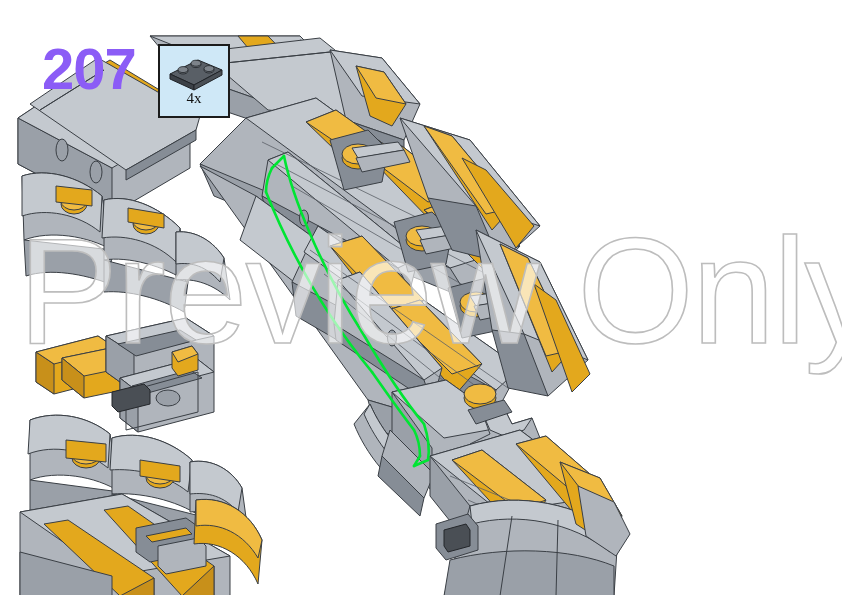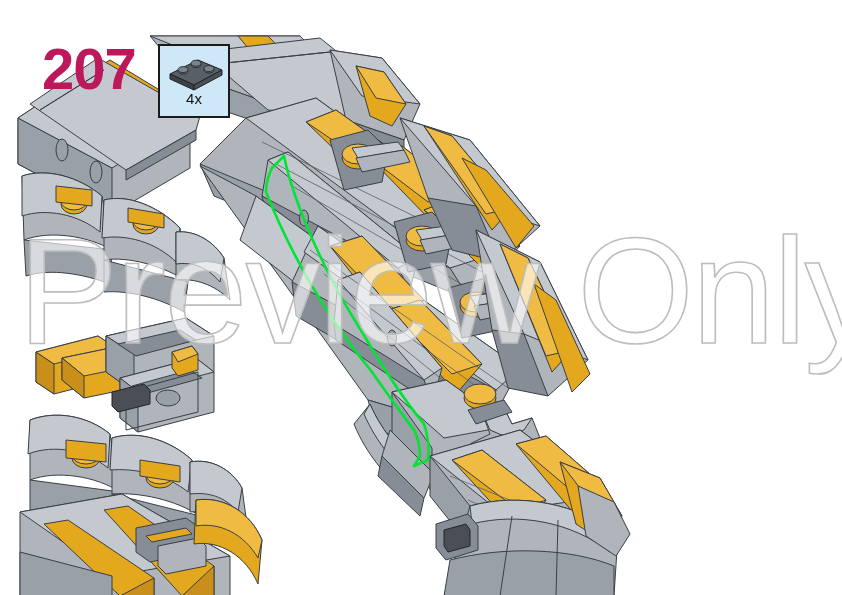--- a/index.html
+++ b/index.html
@@ -21,21 +21,21 @@
   #model-stage{
     position:absolute;left:0;top:0;width:842px;height:595px;
   }
   #model-svg{position:absolute;left:0;top:0;}
 
   
   #step-number{
     position:absolute;left:42px;top:40px;
     font-size:58px;
     font-weight:bold;
-    color:#be185d;
+    color:#8b5cf6;
     letter-spacing:-1px;
     line-height:1;
     font-family:"Liberation Sans", sans-serif;
     z-index:40;
   }
 
   
   #parts-callout{
     position:absolute;left:158px;top:44px;
     width:72px;height:74px;
@@ -45,21 +45,21 @@
     z-index:45;
   }
   #callout-part-img{
     position:absolute;left:4px;top:6px;width:64px;height:40px;
   }
   #callout-qty{
     position:absolute;left:0;right:0;top:44px;
     text-align:center;
     font-size:15px;
     color:#111;
-    font-family:Liberation Sans, sans-serif;
+    font-family:Liberation Serif, serif;
   }
 
   
   #watermark{
     position:absolute;left:0;top:225px;width:842px;height:150px;
     z-index:60;pointer-events:none;
   }
   #watermark text{
     font-family:"Liberation Sans", sans-serif;
     font-size:150px;

